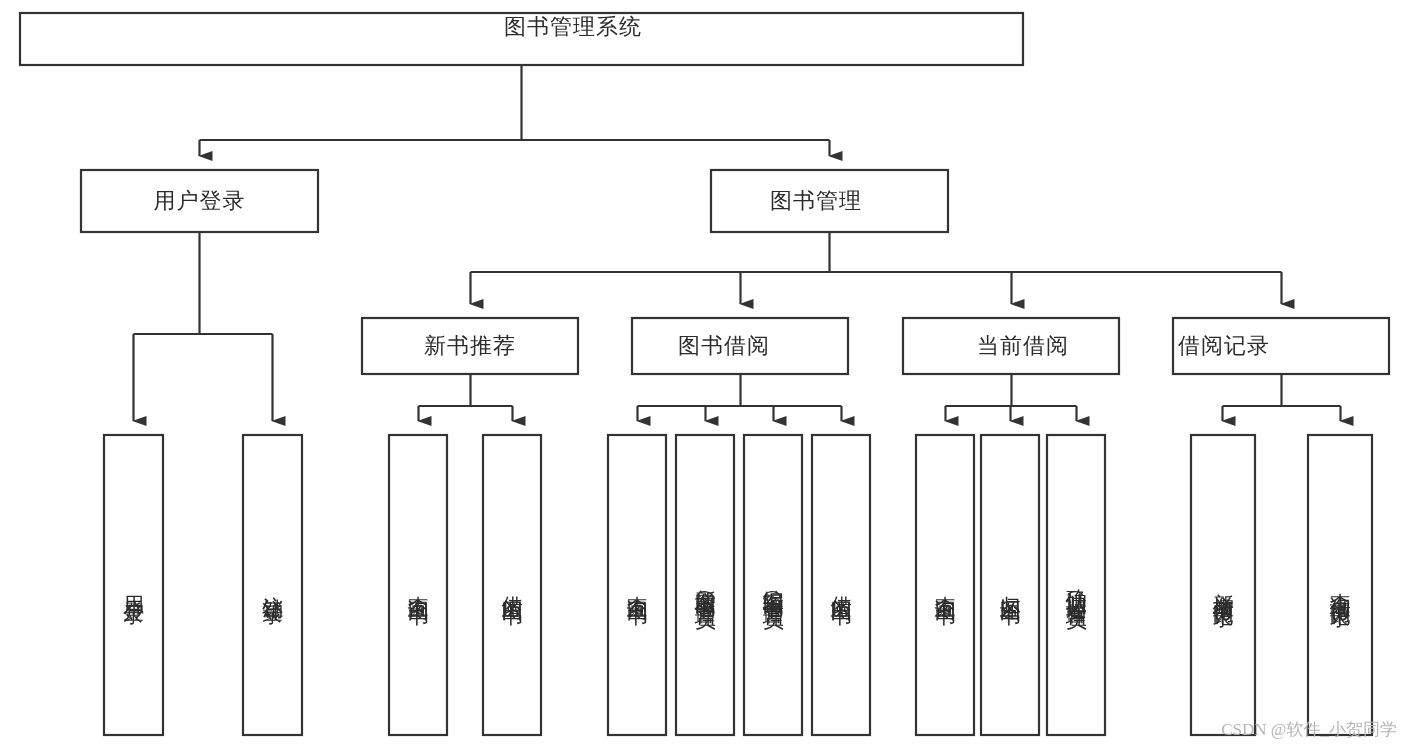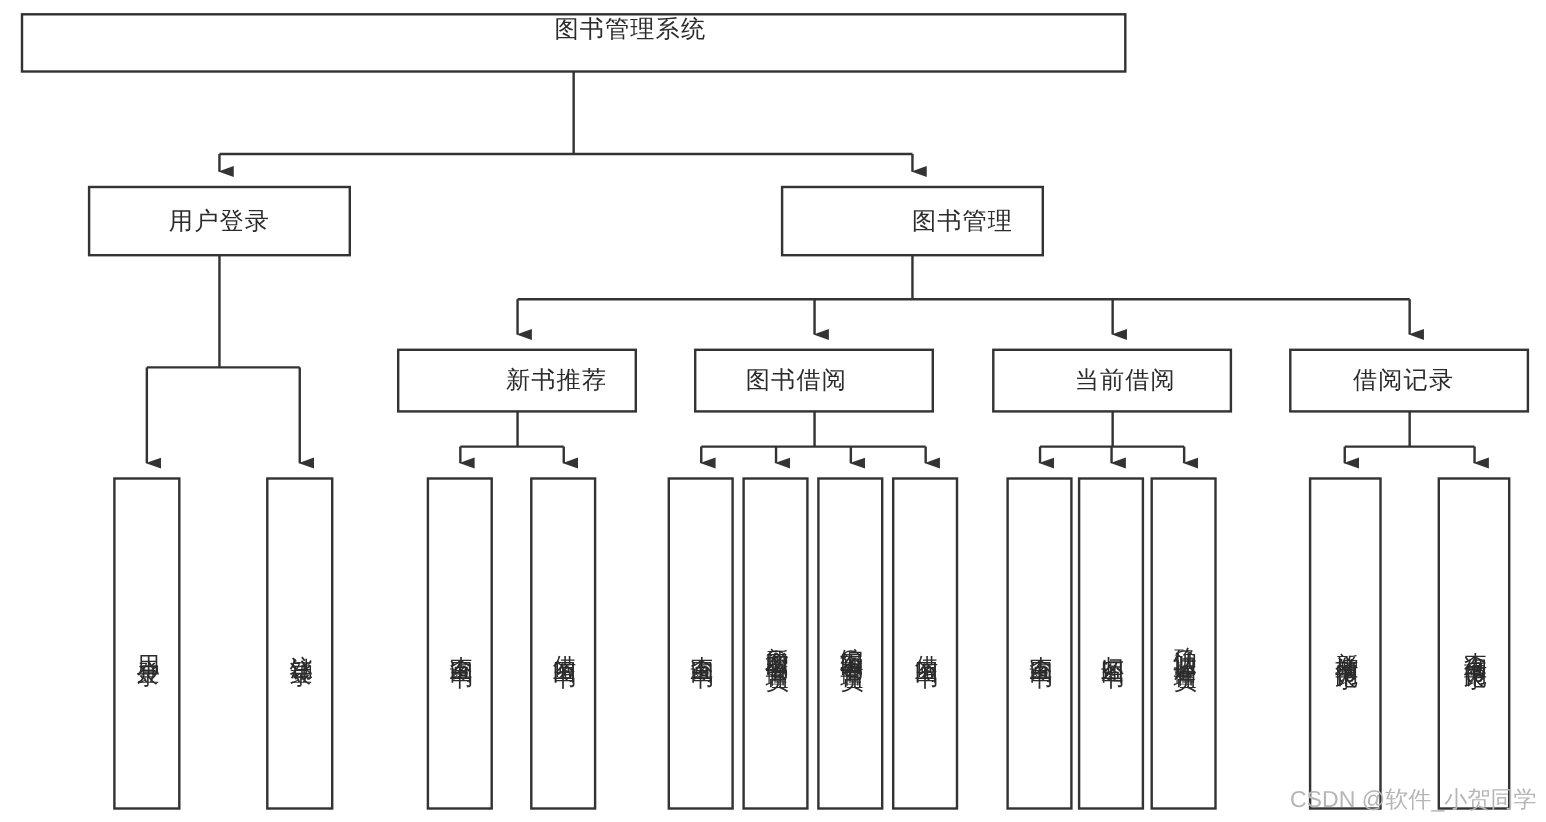--- a/index.html
+++ b/index.html
@@ -36,22 +36,22 @@
     fill: none;
   }
   .arrow-head {
     fill: #333333;
     stroke: none;
   }
   .watermark {
     position: absolute;
     right: 8px;
     bottom: 6px;
-    font-family: Liberation Sans, sans-serif;
-    font-size: 21px;
+    font-family: Liberation Serif, serif;
+    font-size: 17px;
     color: #b6b6b6;
     white-space: nowrap;
     pointer-events: none;
   }
   .vlabel-wrap {
     position: absolute;
     display: flex;
     align-items: center;
     justify-content: center;
     pointer-events: none;
@@ -175,34 +175,34 @@
     <rect class="node-box" x="1308" y="435" width="64" height="300"></rect>
   </svg>
 
   <div class="hlabel-wrap" style="left:20px; top:1px; width:1106px; height:52px;">
     <span class="hlabel-text">图书管理系统</span>
   </div>
 
   <div class="hlabel-wrap" style="left:81px; top:170px; width:237px; height:62px;">
     <span class="hlabel-text">用户登录</span>
   </div>
-  <div class="hlabel-wrap" style="left:711px; top:170px; width:210px; height:62px;justify-content:flex-end;">
+  <div class="hlabel-wrap" style="left:711px; top:170px; width:210px; height:62px;">
     <span class="hlabel-text">图书管理</span>
   </div>
 
-  <div class="hlabel-wrap" style="left:362px; top:318px; width:216px; height:56px;padding-left:36px;">
+  <div class="hlabel-wrap" style="left:362px; top:318px; width:216px; height:56px;">
     <span class="hlabel-text">新书推荐</span>
   </div>
   <div class="hlabel-wrap" style="left:632px; top:318px; width:184px; height:56px;">
     <span class="hlabel-text">图书借阅</span>
   </div>
   <div class="hlabel-wrap" style="left:903px; top:318px; width:216px; height:56px;margin-left:12px;">
     <span class="hlabel-text">当前借阅</span>
   </div>
-  <div class="hlabel-wrap" style="left:1168px; top:318px; width:216px; height:56px;">
+  <div class="hlabel-wrap" style="left:1116px; top:318px; width:216px; height:56px;">
     <span class="hlabel-text">借阅记录</span>
   </div>
 
   <div class="vlabel-wrap" style="left:104px; top:435px; width:59px; height:300px;">
     <span class="vlabel-text">用户登录</span>
   </div>
   <div class="vlabel-wrap" style="left:243px; top:435px; width:59px; height:300px;">
     <span class="vlabel-text">注销登录</span>
   </div>
 

